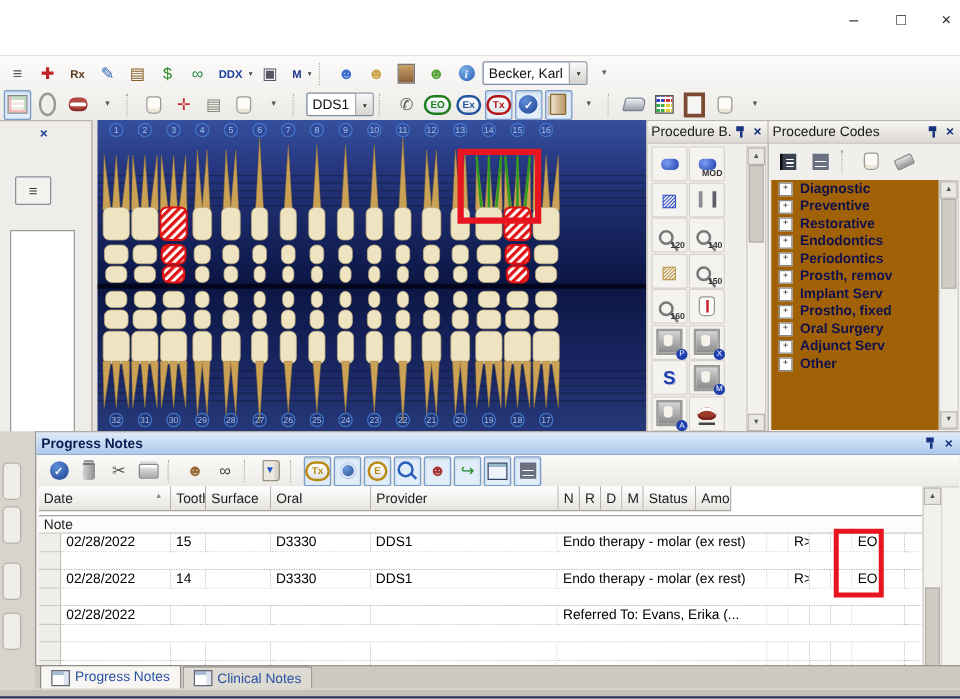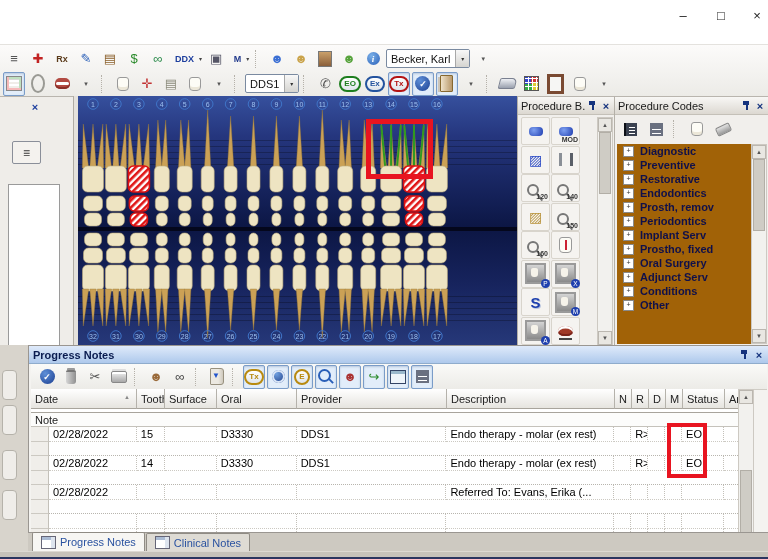--- a/index.html
+++ b/index.html
@@ -811,45 +811,41 @@
         <div class="treerow">
           <div class="texp">+</div>
           <div class="tlabel">Restorative</div>
         </div>
         <div class="treerow">
           <div class="texp">+</div>
           <div class="tlabel">Endodontics</div>
         </div>
         <div class="treerow">
           <div class="texp">+</div>
-          <div class="tlabel">Prosth, remov</div>
+          <div class="tlabel">Periodontics</div>
         </div>
         <div class="treerow">
           <div class="texp">+</div>
-          <div class="tlabel">Periodontics</div>
+          <div class="tlabel">Prosth, remov</div>
         </div>
         <div class="treerow">
           <div class="texp">+</div>
           <div class="tlabel">Implant Serv</div>
         </div>
         <div class="treerow">
           <div class="texp">+</div>
           <div class="tlabel">Prostho, fixed</div>
         </div>
         <div class="treerow">
           <div class="texp">+</div>
           <div class="tlabel">Oral Surgery</div>
         </div>
         <div class="treerow">
           <div class="texp">+</div>
           <div class="tlabel">Adjunct Serv</div>
-        </div>
-        <div class="treerow">
-          <div class="texp">+</div>
-          <div class="tlabel">Conditions</div>
         </div>
         <div class="treerow">
           <div class="texp">+</div>
           <div class="tlabel">Other</div>
         </div>
       </div>
     <div class="vscroll" style="right:2px;top:47px;height:198px;">
       <div class="sbtn" style="top:0;">▲</div>
       <div class="sbtn" style="bottom:0;">▼</div>
       <div class="sthumb" style="top:14px;height:70px;"></div>
@@ -912,21 +908,20 @@
           <div class="sh-list2"></div>
         </div>
       </div>
     <div id="pn-table">
       <div id="pn-header">
           <div class="hcell" style="width: 106px;">Date<span class="sortmark">▲</span></div>
           <div class="hcell" style="width: 28px;">Tooth</div>
           <div class="hcell" style="width: 52px;">Surface</div>
           <div class="hcell" style="width: 80px;">Oral</div>
           <div class="hcell" style="width: 150px;">Provider</div>
-          <div class="hcell" style="width: 168px;">Description</div>
           <div class="hcell" style="width: 17px;">N</div>
           <div class="hcell" style="width: 17px;">R</div>
           <div class="hcell" style="width: 17px;">D</div>
           <div class="hcell" style="width: 17px;">M</div>
           <div class="hcell" style="width: 42px;">Status</div>
           <div class="hcell" style="width: 28px;">Amount</div>
         </div>
       <div id="noteband">
         <span>Note</span>
       </div>

